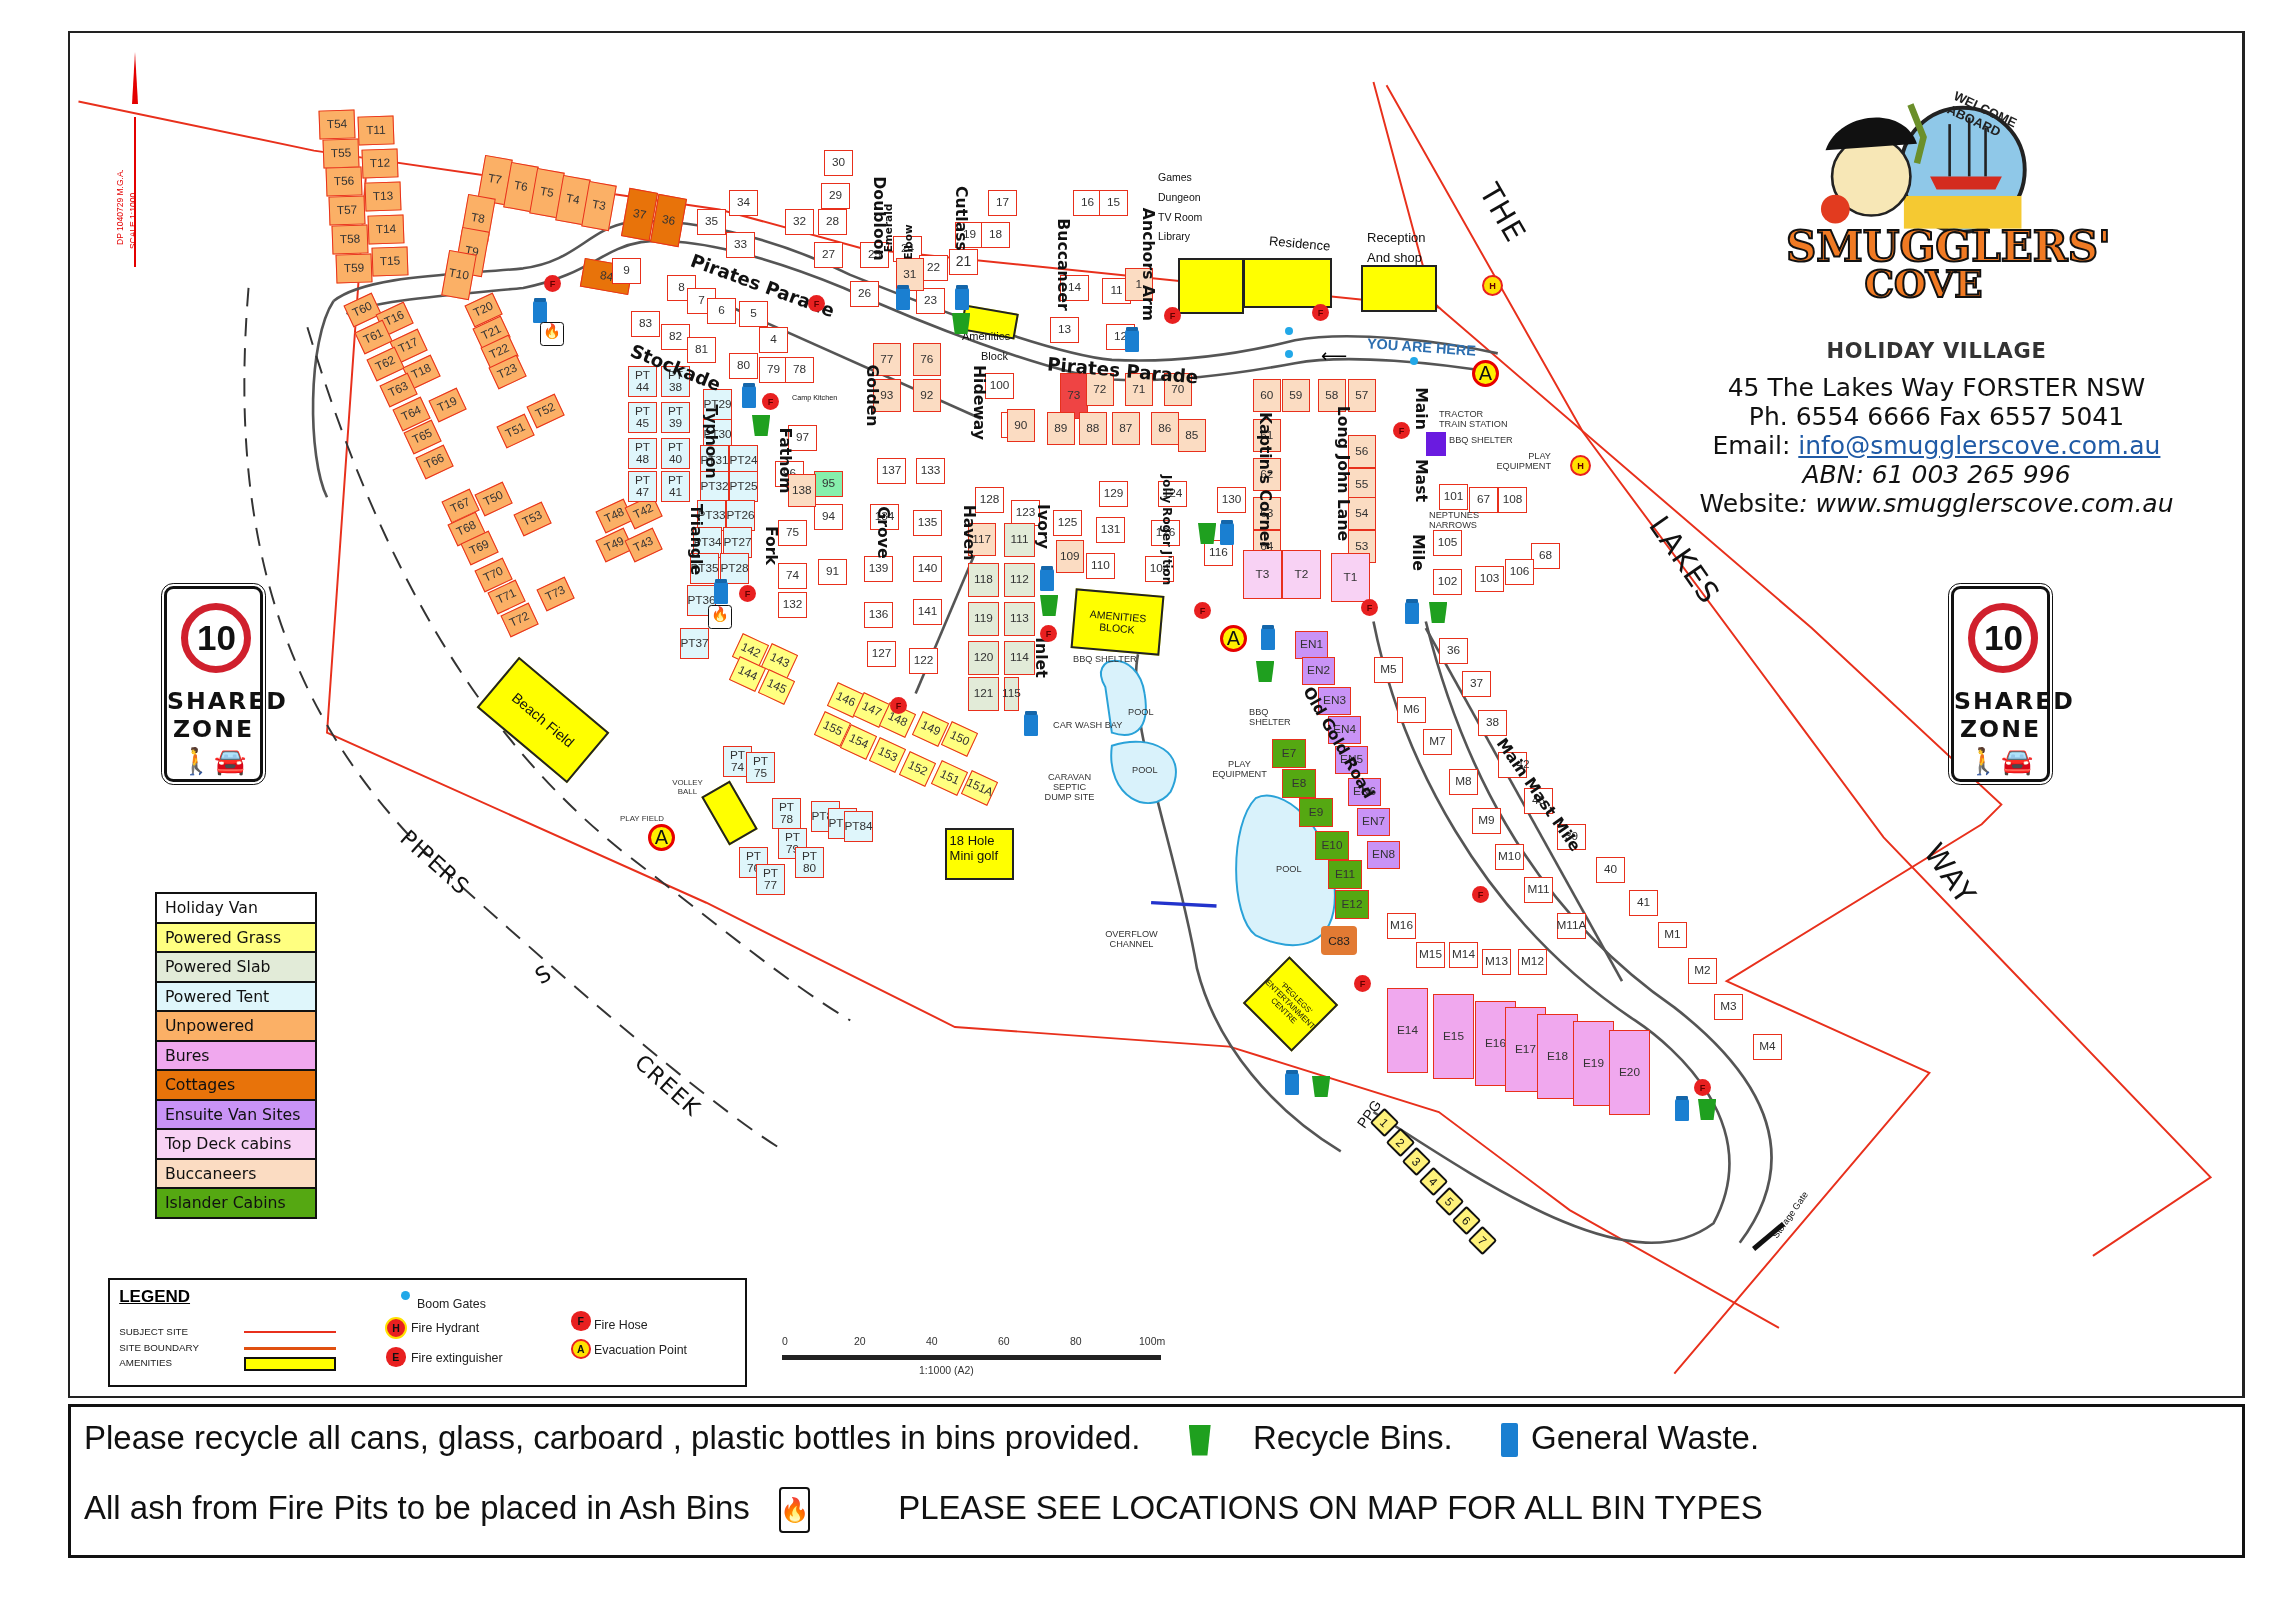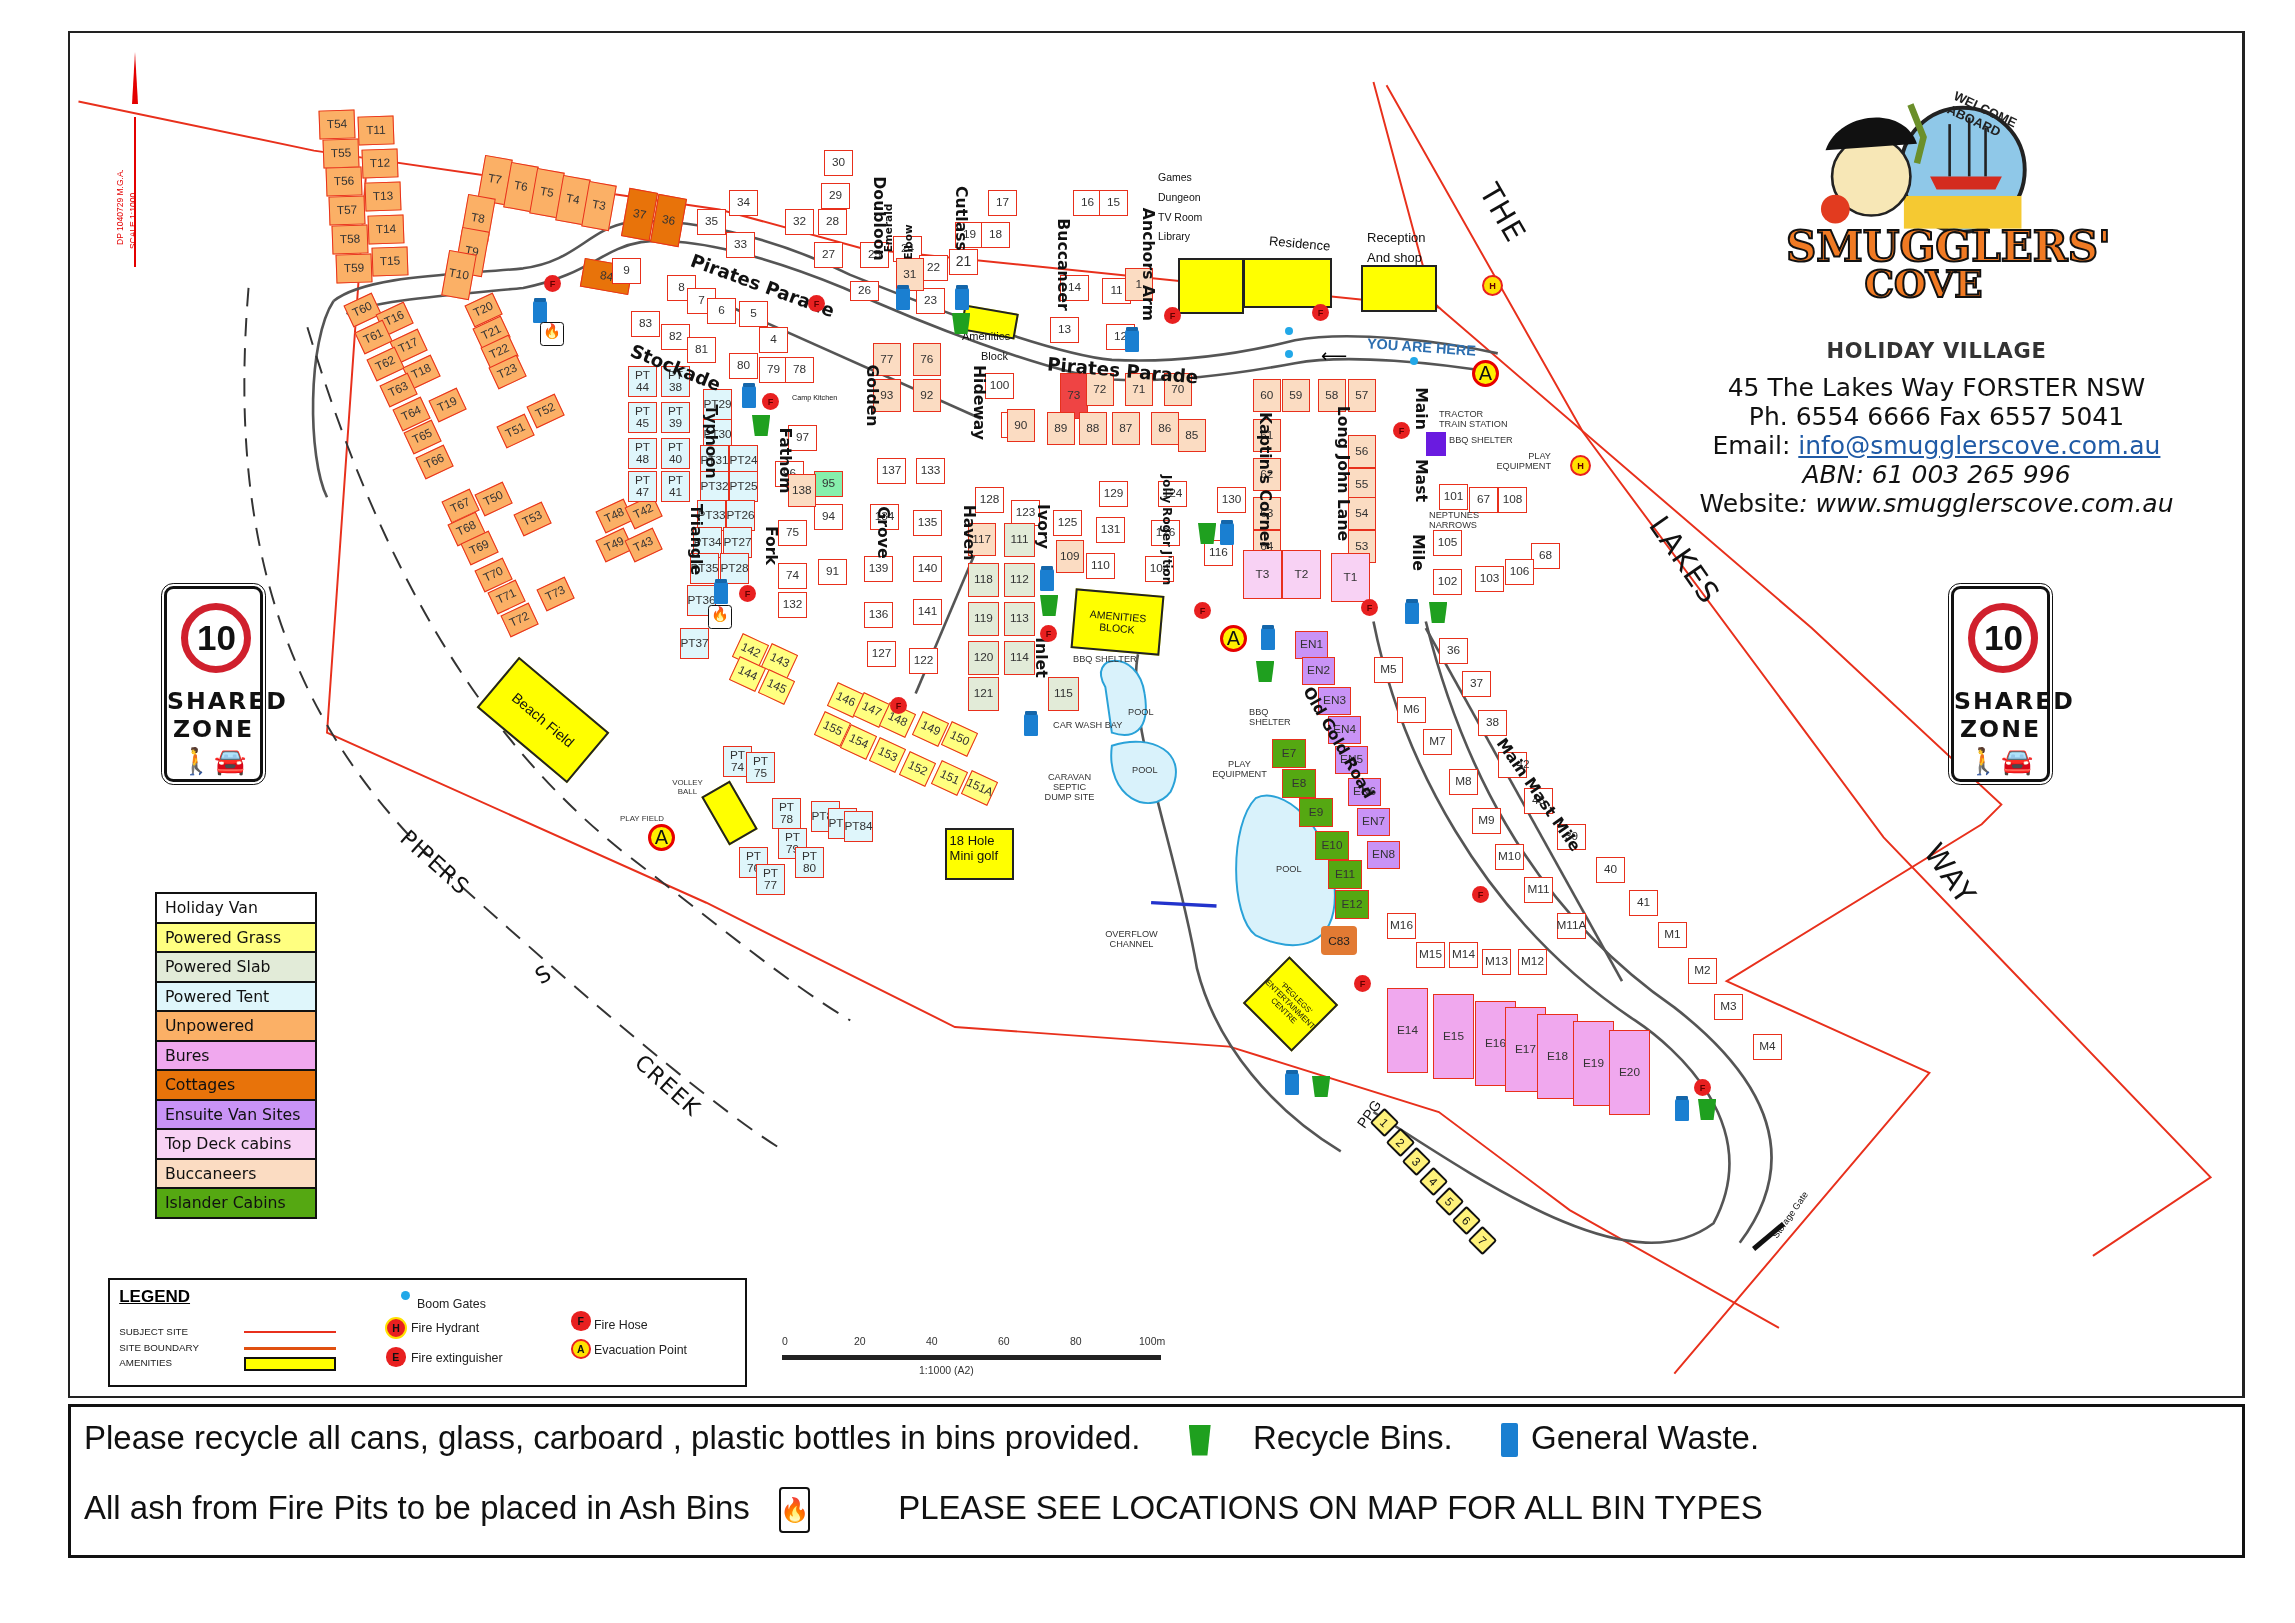--- a/index.html
+++ b/index.html
@@ -222,21 +222,21 @@
     <div class="abs" style="left: 828px; top: 808px; width: 29px; height: 31px; background: rgb(223, 246, 251); border: 1.3px solid rgb(232, 48, 28); box-sizing: border-box; display: flex; align-items: center; justify-content: center; font-size: 11.8px; color: rgb(51, 51, 51); transform: rotate(0deg); text-align: center; line-height: 11.8px;">PT83</div>
     <div class="abs" style="left: 844px; top: 811px; width: 29px; height: 31px; background: rgb(223, 246, 251); border: 1.3px solid rgb(232, 48, 28); box-sizing: border-box; display: flex; align-items: center; justify-content: center; font-size: 11.8px; color: rgb(51, 51, 51); transform: rotate(0deg); text-align: center; line-height: 11.8px;">PT84</div>
     <div class="abs" style="left: 697px; top: 209px; width: 29px; height: 26px; background: rgb(255, 255, 255); border: 1.3px solid rgb(232, 48, 28); box-sizing: border-box; display: flex; align-items: center; justify-content: center; font-size: 11.8px; color: rgb(51, 51, 51); transform: rotate(0deg); text-align: center; line-height: 11.8px;">35</div>
     <div class="abs" style="left: 729px; top: 190px; width: 29px; height: 26px; background: rgb(255, 255, 255); border: 1.3px solid rgb(232, 48, 28); box-sizing: border-box; display: flex; align-items: center; justify-content: center; font-size: 11.8px; color: rgb(51, 51, 51); transform: rotate(0deg); text-align: center; line-height: 11.8px;">34</div>
     <div class="abs" style="left: 726px; top: 232px; width: 29px; height: 26px; background: rgb(255, 255, 255); border: 1.3px solid rgb(232, 48, 28); box-sizing: border-box; display: flex; align-items: center; justify-content: center; font-size: 11.8px; color: rgb(51, 51, 51); transform: rotate(0deg); text-align: center; line-height: 11.8px;">33</div>
     <div class="abs" style="left: 785px; top: 209px; width: 29px; height: 26px; background: rgb(255, 255, 255); border: 1.3px solid rgb(232, 48, 28); box-sizing: border-box; display: flex; align-items: center; justify-content: center; font-size: 11.8px; color: rgb(51, 51, 51); transform: rotate(0deg); text-align: center; line-height: 11.8px;">32</div>
     <div class="abs" style="left: 824px; top: 150px; width: 29px; height: 26px; background: rgb(255, 255, 255); border: 1.3px solid rgb(232, 48, 28); box-sizing: border-box; display: flex; align-items: center; justify-content: center; font-size: 11.8px; color: rgb(51, 51, 51); transform: rotate(0deg); text-align: center; line-height: 11.8px;">30</div>
     <div class="abs" style="left: 821px; top: 183px; width: 29px; height: 26px; background: rgb(255, 255, 255); border: 1.3px solid rgb(232, 48, 28); box-sizing: border-box; display: flex; align-items: center; justify-content: center; font-size: 11.8px; color: rgb(51, 51, 51); transform: rotate(0deg); text-align: center; line-height: 11.8px;">29</div>
     <div class="abs" style="left: 818px; top: 209px; width: 29px; height: 26px; background: rgb(255, 255, 255); border: 1.3px solid rgb(232, 48, 28); box-sizing: border-box; display: flex; align-items: center; justify-content: center; font-size: 11.8px; color: rgb(51, 51, 51); transform: rotate(0deg); text-align: center; line-height: 11.8px;">28</div>
     <div class="abs" style="left: 814px; top: 242px; width: 29px; height: 26px; background: rgb(255, 255, 255); border: 1.3px solid rgb(232, 48, 28); box-sizing: border-box; display: flex; align-items: center; justify-content: center; font-size: 11.8px; color: rgb(51, 51, 51); transform: rotate(0deg); text-align: center; line-height: 11.8px;">27</div>
-    <div class="abs" style="left: 850px; top: 281px; width: 29px; height: 20px; background: rgb(255, 255, 255); border: 1.3px solid rgb(232, 48, 28); box-sizing: border-box; display: flex; align-items: center; justify-content: center; font-size: 11.8px; color: rgb(51, 51, 51); transform: rotate(0deg); text-align: center; line-height: 11.8px;">26</div>
+    <div class="abs" style="left: 850px; top: 281px; width: 29px; height: 26px; background: rgb(255, 255, 255); border: 1.3px solid rgb(232, 48, 28); box-sizing: border-box; display: flex; align-items: center; justify-content: center; font-size: 11.8px; color: rgb(51, 51, 51); transform: rotate(0deg); text-align: center; line-height: 11.8px;">26</div>
     <div class="abs" style="left: 860px; top: 242px; width: 29px; height: 26px; background: rgb(255, 255, 255); border: 1.3px solid rgb(232, 48, 28); box-sizing: border-box; display: flex; align-items: center; justify-content: center; font-size: 11.8px; color: rgb(51, 51, 51); transform: rotate(0deg); text-align: center; line-height: 11.8px;">25</div>
     <div class="abs" style="left: 893px; top: 236px; width: 29px; height: 26px; background: rgb(255, 255, 255); border: 1.3px solid rgb(232, 48, 28); box-sizing: border-box; display: flex; align-items: center; justify-content: center; font-size: 11.8px; color: rgb(51, 51, 51); transform: rotate(0deg); text-align: center; line-height: 11.8px;">24</div>
     <div class="abs" style="left: 916px; top: 288px; width: 29px; height: 26px; background: rgb(255, 255, 255); border: 1.3px solid rgb(232, 48, 28); box-sizing: border-box; display: flex; align-items: center; justify-content: center; font-size: 11.8px; color: rgb(51, 51, 51); transform: rotate(0deg); text-align: center; line-height: 11.8px;">23</div>
     <div class="abs" style="left: 919px; top: 255px; width: 29px; height: 26px; background: rgb(255, 255, 255); border: 1.3px solid rgb(232, 48, 28); box-sizing: border-box; display: flex; align-items: center; justify-content: center; font-size: 11.8px; color: rgb(51, 51, 51); transform: rotate(0deg); text-align: center; line-height: 11.8px;">22</div>
     <div class="abs" style="left: 949px; top: 249px; width: 29px; height: 26px; background: rgb(255, 255, 255); border: 1.3px solid rgb(232, 48, 28); box-sizing: border-box; display: flex; align-items: center; justify-content: center; font-size: 14px; color: rgb(51, 51, 51); transform: rotate(0deg); text-align: center; line-height: 11.8px;">21</div>
     <div class="abs" style="left: 955px; top: 222px; width: 29px; height: 26px; background: rgb(255, 255, 255); border: 1.3px solid rgb(232, 48, 28); box-sizing: border-box; display: flex; align-items: center; justify-content: center; font-size: 11.8px; color: rgb(51, 51, 51); transform: rotate(0deg); text-align: center; line-height: 11.8px;">19</div>
     <div class="abs" style="left: 981px; top: 222px; width: 29px; height: 26px; background: rgb(255, 255, 255); border: 1.3px solid rgb(232, 48, 28); box-sizing: border-box; display: flex; align-items: center; justify-content: center; font-size: 11.8px; color: rgb(51, 51, 51); transform: rotate(0deg); text-align: center; line-height: 11.8px;">18</div>
     <div class="abs" style="left: 988px; top: 190px; width: 29px; height: 26px; background: rgb(255, 255, 255); border: 1.3px solid rgb(232, 48, 28); box-sizing: border-box; display: flex; align-items: center; justify-content: center; font-size: 11.8px; color: rgb(51, 51, 51); transform: rotate(0deg); text-align: center; line-height: 11.8px;">17</div>
     <div class="abs" style="left: 1073px; top: 190px; width: 29px; height: 26px; background: rgb(255, 255, 255); border: 1.3px solid rgb(232, 48, 28); box-sizing: border-box; display: flex; align-items: center; justify-content: center; font-size: 11.8px; color: rgb(51, 51, 51); transform: rotate(0deg); text-align: center; line-height: 11.8px;">16</div>
     <div class="abs" style="left: 1099px; top: 190px; width: 29px; height: 26px; background: rgb(255, 255, 255); border: 1.3px solid rgb(232, 48, 28); box-sizing: border-box; display: flex; align-items: center; justify-content: center; font-size: 11.8px; color: rgb(51, 51, 51); transform: rotate(0deg); text-align: center; line-height: 11.8px;">15</div>
@@ -352,21 +352,21 @@
     <div class="abs" style="left: 1253px; top: 530px; width: 27.5px; height: 33px; background: rgb(251, 220, 194); border: 1.3px solid rgb(232, 48, 28); box-sizing: border-box; display: flex; align-items: center; justify-content: center; font-size: 11.8px; color: rgb(51, 51, 51); transform: rotate(0deg); text-align: center; line-height: 11.8px;">64</div>
     <div class="abs" style="left: 1348px; top: 530px; width: 27.5px; height: 33px; background: rgb(251, 220, 194); border: 1.3px solid rgb(232, 48, 28); box-sizing: border-box; display: flex; align-items: center; justify-content: center; font-size: 11.8px; color: rgb(51, 51, 51); transform: rotate(0deg); text-align: center; line-height: 11.8px;">53</div>
     <div class="abs" style="left: 1004px; top: 523px; width: 31px; height: 34px; background: rgb(226, 235, 216); border: 1.3px solid rgb(232, 48, 28); box-sizing: border-box; display: flex; align-items: center; justify-content: center; font-size: 11.8px; color: rgb(51, 51, 51); transform: rotate(0deg); text-align: center; line-height: 11.8px;">111</div>
     <div class="abs" style="left: 968px; top: 563px; width: 31px; height: 34px; background: rgb(226, 235, 216); border: 1.3px solid rgb(232, 48, 28); box-sizing: border-box; display: flex; align-items: center; justify-content: center; font-size: 11.8px; color: rgb(51, 51, 51); transform: rotate(0deg); text-align: center; line-height: 11.8px;">118</div>
     <div class="abs" style="left: 1004px; top: 563px; width: 31px; height: 34px; background: rgb(226, 235, 216); border: 1.3px solid rgb(232, 48, 28); box-sizing: border-box; display: flex; align-items: center; justify-content: center; font-size: 11.8px; color: rgb(51, 51, 51); transform: rotate(0deg); text-align: center; line-height: 11.8px;">112</div>
     <div class="abs" style="left: 968px; top: 602px; width: 31px; height: 34px; background: rgb(226, 235, 216); border: 1.3px solid rgb(232, 48, 28); box-sizing: border-box; display: flex; align-items: center; justify-content: center; font-size: 11.8px; color: rgb(51, 51, 51); transform: rotate(0deg); text-align: center; line-height: 11.8px;">119</div>
     <div class="abs" style="left: 1004px; top: 602px; width: 31px; height: 34px; background: rgb(226, 235, 216); border: 1.3px solid rgb(232, 48, 28); box-sizing: border-box; display: flex; align-items: center; justify-content: center; font-size: 11.8px; color: rgb(51, 51, 51); transform: rotate(0deg); text-align: center; line-height: 11.8px;">113</div>
     <div class="abs" style="left: 968px; top: 641px; width: 31px; height: 34px; background: rgb(226, 235, 216); border: 1.3px solid rgb(232, 48, 28); box-sizing: border-box; display: flex; align-items: center; justify-content: center; font-size: 11.8px; color: rgb(51, 51, 51); transform: rotate(0deg); text-align: center; line-height: 11.8px;">120</div>
     <div class="abs" style="left: 1004px; top: 641px; width: 31px; height: 34px; background: rgb(226, 235, 216); border: 1.3px solid rgb(232, 48, 28); box-sizing: border-box; display: flex; align-items: center; justify-content: center; font-size: 11.8px; color: rgb(51, 51, 51); transform: rotate(0deg); text-align: center; line-height: 11.8px;">114</div>
     <div class="abs" style="left: 968px; top: 677px; width: 31px; height: 34px; background: rgb(226, 235, 216); border: 1.3px solid rgb(232, 48, 28); box-sizing: border-box; display: flex; align-items: center; justify-content: center; font-size: 11.8px; color: rgb(51, 51, 51); transform: rotate(0deg); text-align: center; line-height: 11.8px;">121</div>
-    <div class="abs" style="left: 1004px; top: 677px; width: 31px; height: 34px; background: rgb(226, 235, 216); border: 1.3px solid rgb(232, 48, 28); box-sizing: border-box; display: flex; align-items: center; justify-content: center; font-size: 11.8px; color: rgb(51, 51, 51); transform: rotate(0deg); text-align: center; line-height: 11.8px; margin-left: 44px;">115</div>
+    <div class="abs" style="left: 1004px; top: 677px; width: 15px; height: 34px; background: rgb(226, 235, 216); border: 1.3px solid rgb(232, 48, 28); box-sizing: border-box; display: flex; align-items: center; justify-content: center; font-size: 11.8px; color: rgb(51, 51, 51); transform: rotate(0deg); text-align: center; line-height: 11.8px;">115</div>
     <div class="abs" style="left: 736px; top: 638px; width: 29px; height: 26px; background: rgb(255, 255, 128); border: 1.3px solid rgb(232, 48, 28); box-sizing: border-box; display: flex; align-items: center; justify-content: center; font-size: 11.8px; color: rgb(51, 51, 51); transform: rotate(25deg); text-align: center; line-height: 11.8px;">142</div>
     <div class="abs" style="left: 765px; top: 648px; width: 29px; height: 26px; background: rgb(255, 255, 128); border: 1.3px solid rgb(232, 48, 28); box-sizing: border-box; display: flex; align-items: center; justify-content: center; font-size: 11.8px; color: rgb(51, 51, 51); transform: rotate(25deg); text-align: center; line-height: 11.8px;">143</div>
     <div class="abs" style="left: 733px; top: 661px; width: 29px; height: 26px; background: rgb(255, 255, 128); border: 1.3px solid rgb(232, 48, 28); box-sizing: border-box; display: flex; align-items: center; justify-content: center; font-size: 11.8px; color: rgb(51, 51, 51); transform: rotate(25deg); text-align: center; line-height: 11.8px;">144</div>
     <div class="abs" style="left: 762px; top: 674px; width: 29px; height: 26px; background: rgb(255, 255, 128); border: 1.3px solid rgb(232, 48, 28); box-sizing: border-box; display: flex; align-items: center; justify-content: center; font-size: 11.8px; color: rgb(51, 51, 51); transform: rotate(25deg); text-align: center; line-height: 11.8px;">145</div>
     <div class="abs" style="left: 831px; top: 687px; width: 29px; height: 26px; background: rgb(255, 255, 128); border: 1.3px solid rgb(232, 48, 28); box-sizing: border-box; display: flex; align-items: center; justify-content: center; font-size: 11.8px; color: rgb(51, 51, 51); transform: rotate(25deg); text-align: center; line-height: 11.8px;">146</div>
     <div class="abs" style="left: 857px; top: 697px; width: 29px; height: 26px; background: rgb(255, 255, 128); border: 1.3px solid rgb(232, 48, 28); box-sizing: border-box; display: flex; align-items: center; justify-content: center; font-size: 11.8px; color: rgb(51, 51, 51); transform: rotate(25deg); text-align: center; line-height: 11.8px;">147</div>
     <div class="abs" style="left: 883px; top: 707px; width: 29px; height: 26px; background: rgb(255, 255, 128); border: 1.3px solid rgb(232, 48, 28); box-sizing: border-box; display: flex; align-items: center; justify-content: center; font-size: 11.8px; color: rgb(51, 51, 51); transform: rotate(25deg); text-align: center; line-height: 11.8px;">148</div>
     <div class="abs" style="left: 916px; top: 716px; width: 29px; height: 26px; background: rgb(255, 255, 128); border: 1.3px solid rgb(232, 48, 28); box-sizing: border-box; display: flex; align-items: center; justify-content: center; font-size: 11.8px; color: rgb(51, 51, 51); transform: rotate(25deg); text-align: center; line-height: 11.8px;">149</div>
     <div class="abs" style="left: 945px; top: 726px; width: 29px; height: 26px; background: rgb(255, 255, 128); border: 1.3px solid rgb(232, 48, 28); box-sizing: border-box; display: flex; align-items: center; justify-content: center; font-size: 11.8px; color: rgb(51, 51, 51); transform: rotate(25deg); text-align: center; line-height: 11.8px;">150</div>
     <div class="abs" style="left: 818px; top: 716px; width: 29px; height: 26px; background: rgb(255, 255, 128); border: 1.3px solid rgb(232, 48, 28); box-sizing: border-box; display: flex; align-items: center; justify-content: center; font-size: 11.8px; color: rgb(51, 51, 51); transform: rotate(25deg); text-align: center; line-height: 11.8px;">155</div>

